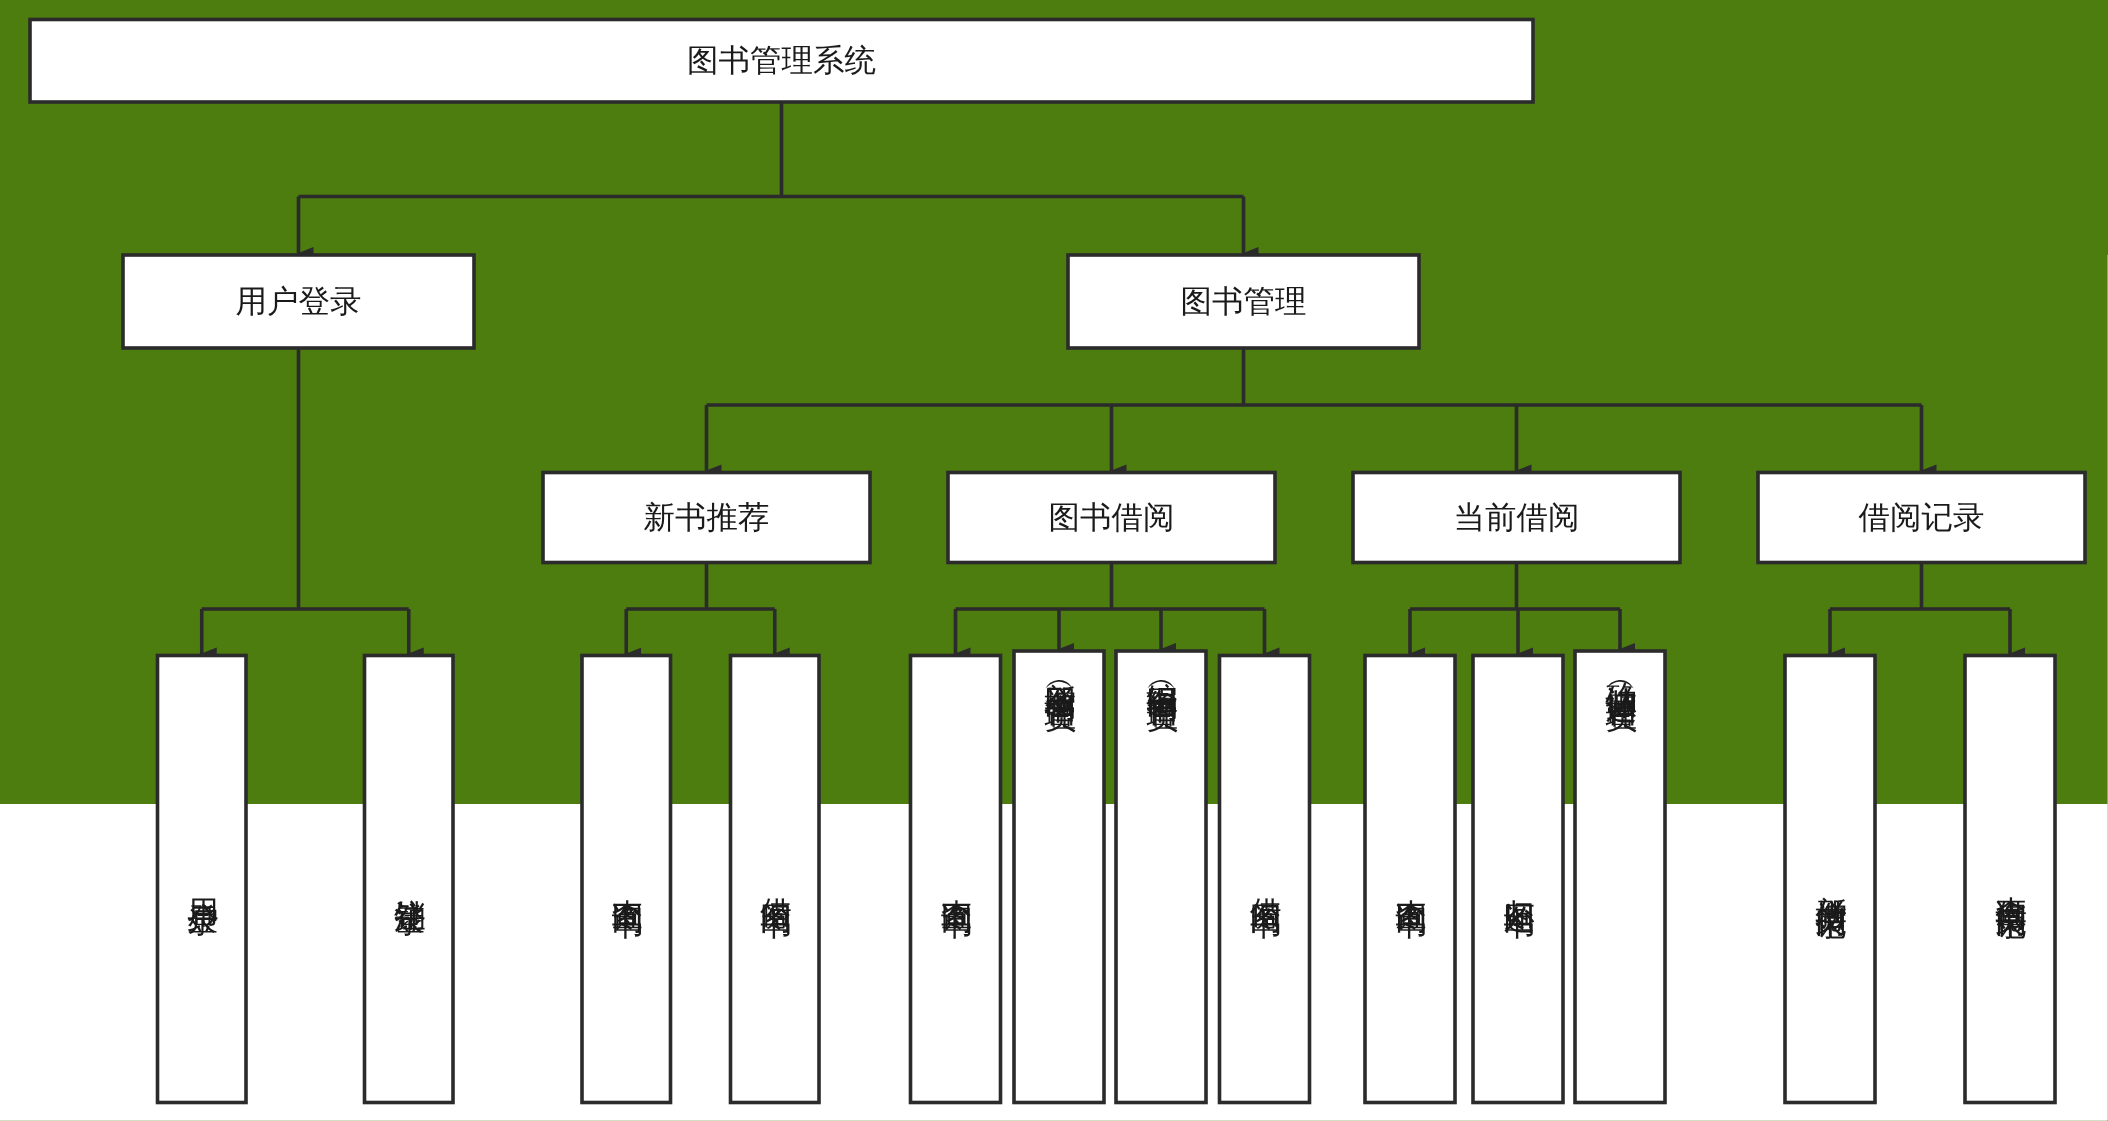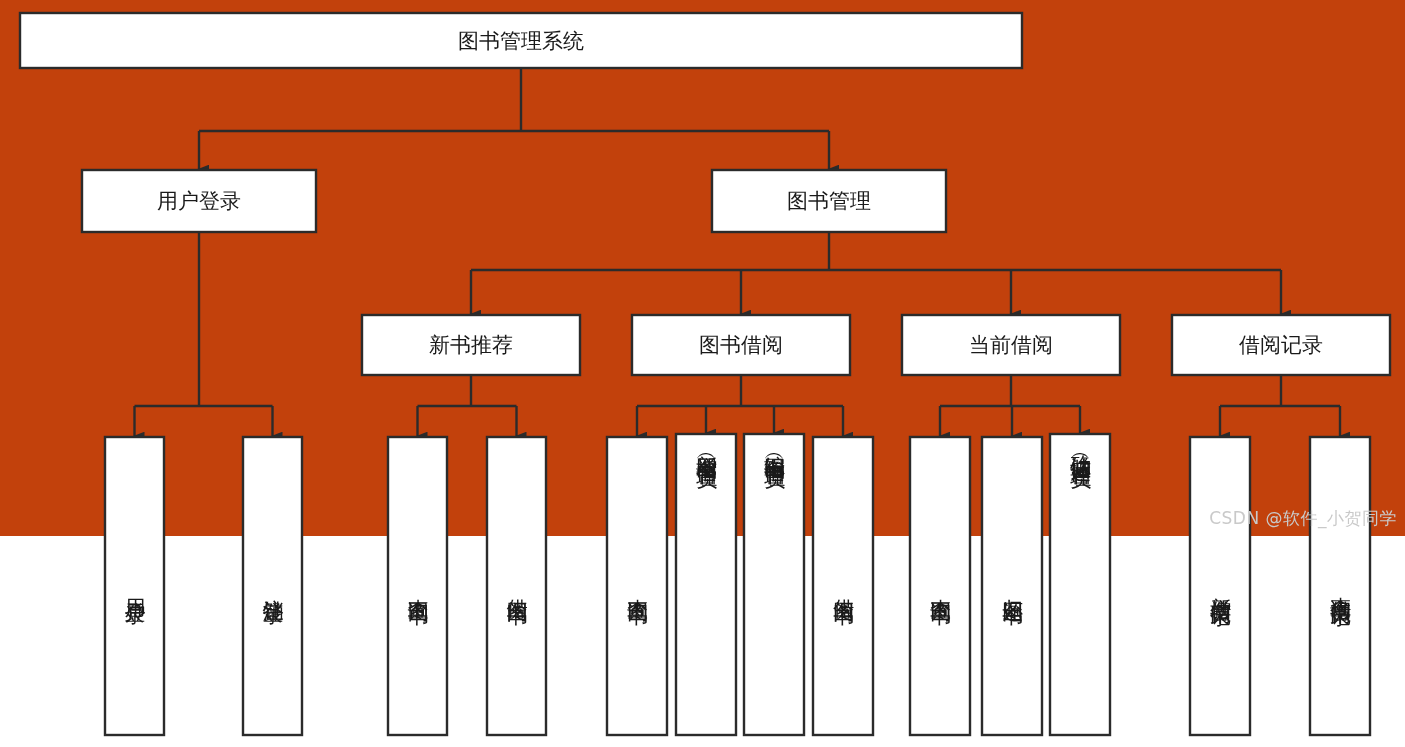--- a/index.html
+++ b/index.html
@@ -10,21 +10,21 @@
   body {
     width: 1405px;
     height: 747px;
     font-family: "DejaVu Sans", "Liberation Sans", sans-serif;
     overflow: hidden;
   }
   #diagram-root {
     position: relative;
     width: 1405px;
     height: 536px;
-    background: #c2410c;
+    background: #4d7c0f;
   }
   svg#tree-svg {
     position: absolute;
     left: 0;
     top: 0;
     width: 1405px;
     height: 747px;
     display: block;
   }
   .node-box {
@@ -189,14 +189,13 @@
         <span class="leaf-label">确认归还（管理员）</span>
       </div>
       <div class="leaf-label-wrap" style="left: 1190px; top: 437px; width: 60px; height: 298px;">
         <span class="leaf-label">新增借阅记录</span>
       </div>
       <div class="leaf-label-wrap" style="left: 1310px; top: 437px; width: 60px; height: 298px;">
         <span class="leaf-label">查询借阅记录</span>
       </div>
     </div>
 
-  <div class="watermark">CSDN @软件_小贺同学</div>
 </div>
 
 </body></html>

